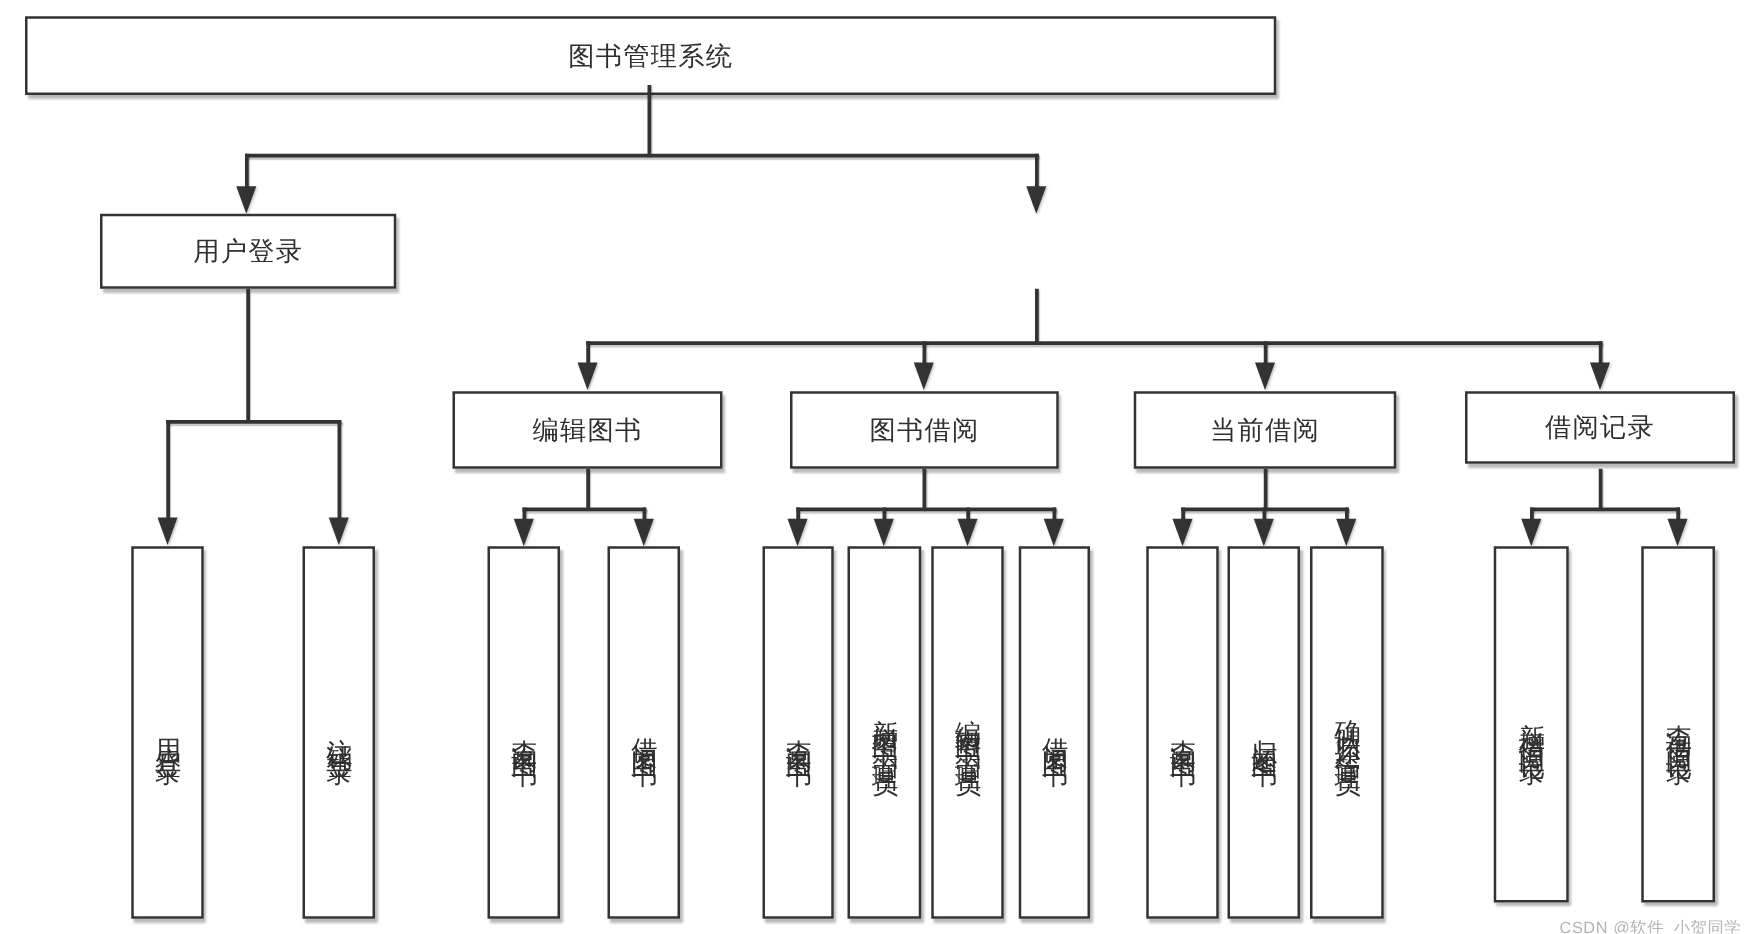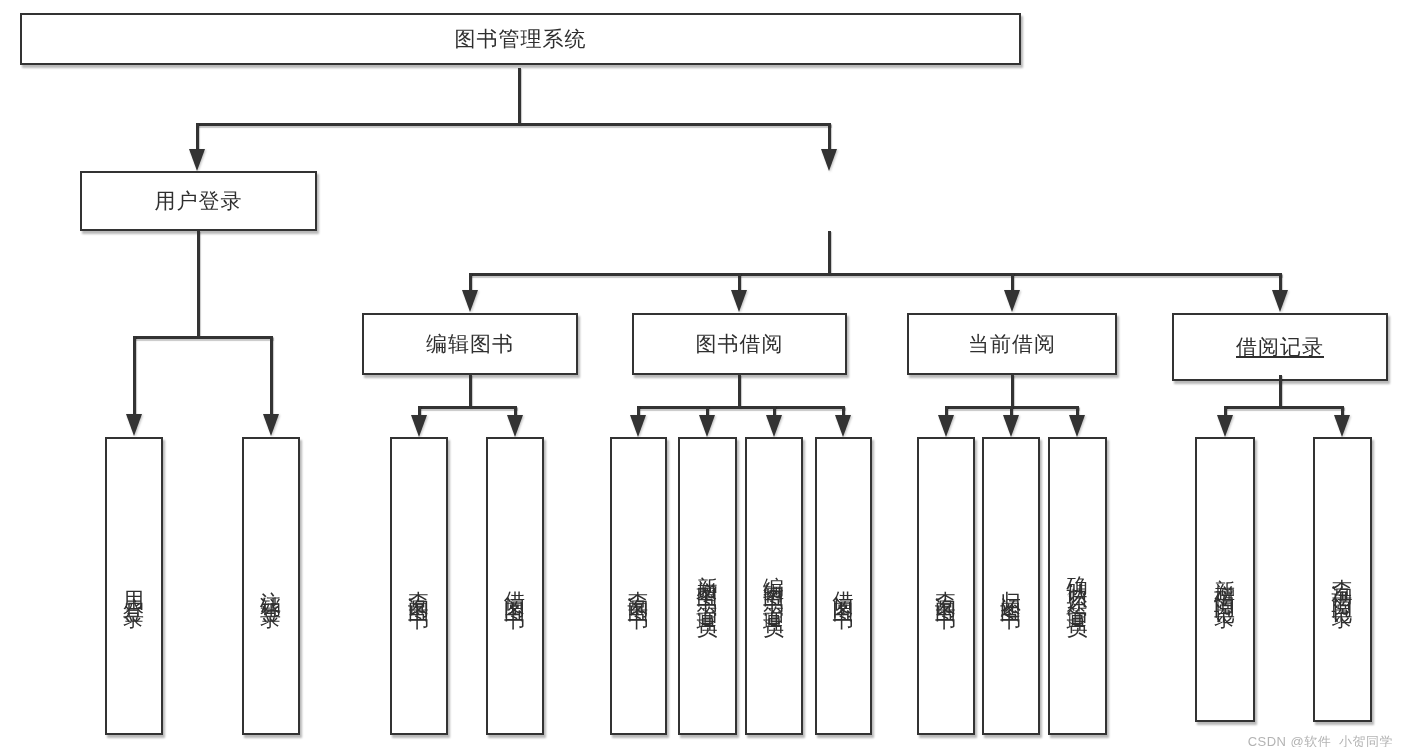--- a/index.html
+++ b/index.html
@@ -74,21 +74,21 @@
     white-space:nowrap;
     z-index:5;
     margin-top:16px;
   }
 </style>
 </head>
 <body>
 
 <div class="canvas">
 
-  <div class="box hbox" style="left:20px;top:13px;width:1001px;height:52px;">图书管理系统</div>
+  <div class="box hbox" style="left:20px;top:13px;width:1001px;height:63px;">图书管理系统</div>
 
   <div class="vline" style="left:518px;top:68px;height:57px;"></div>
   <div class="hline" style="left:196px;top:123px;width:635px;"></div>
   <div class="vline" style="left:196px;top:123px;height:29px;"></div>
   <div class="vline" style="left:828px;top:123px;height:29px;"></div>
   <div class="arrow" style="left:189px;top:149px;"></div>
   <div class="arrow" style="left:821px;top:149px;"></div>
 
   <div class="box hbox" style="left:80px;top:171px;width:237px;height:60px;">用户登录</div>
 
@@ -106,21 +106,21 @@
   <div class="vline" style="left:1011px;top:273px;height:19px;"></div>
   <div class="vline" style="left:1279px;top:273px;height:19px;"></div>
   <div class="arrow" style="left:462px;top:290px;"></div>
   <div class="arrow" style="left:731px;top:290px;"></div>
   <div class="arrow" style="left:1004px;top:290px;"></div>
   <div class="arrow" style="left:1272px;top:290px;"></div>
 
   <div class="box hbox" style="left:362px;top:313px;width:216px;height:62px;">编辑图书</div>
   <div class="box hbox" style="left:632px;top:313px;width:215px;height:62px;">图书借阅</div>
   <div class="box hbox" style="left:907px;top:313px;width:210px;height:62px;">当前借阅</div>
-  <div class="box hbox" style="left:1172px;top:313px;width:216px;height:68px;text-decoration:underline;">借阅记录</div>
+  <div class="box hbox" style="left:1172px;top:313px;width:216px;height:58px;">借阅记录</div>
 
   <div class="vline" style="left:469px;top:375px;height:33px;"></div>
   <div class="hline" style="left:418px;top:406px;width:99px;"></div>
   <div class="vline" style="left:418px;top:406px;height:11px;"></div>
   <div class="vline" style="left:514px;top:406px;height:11px;"></div>
   <div class="arrow" style="left:411px;top:415px;"></div>
   <div class="arrow" style="left:507px;top:415px;"></div>
 
   <div class="vline" style="left:738px;top:375px;height:33px;"></div>
   <div class="hline" style="left:637px;top:406px;width:208px;"></div>

